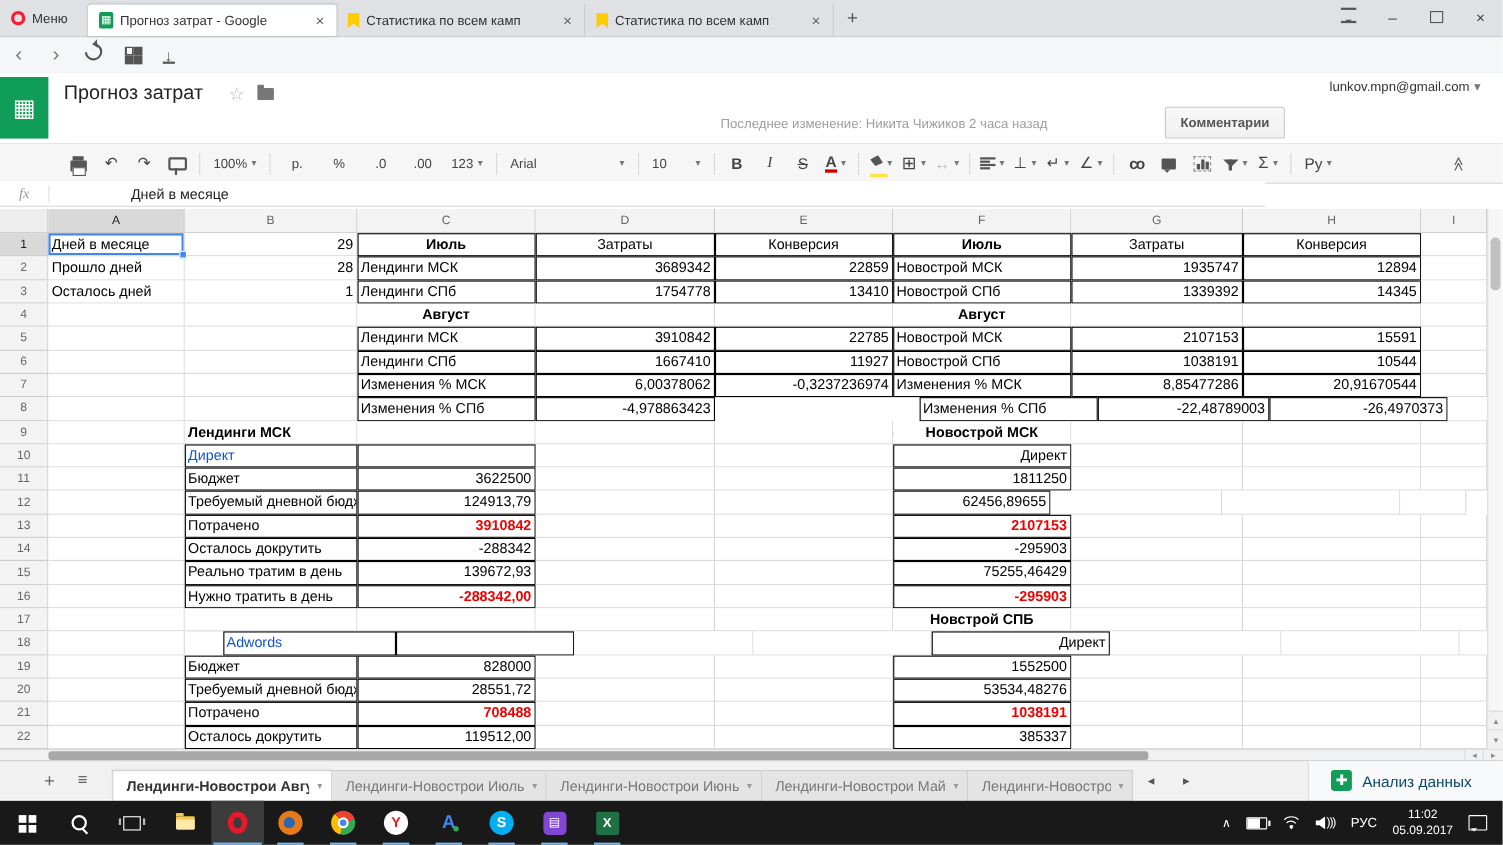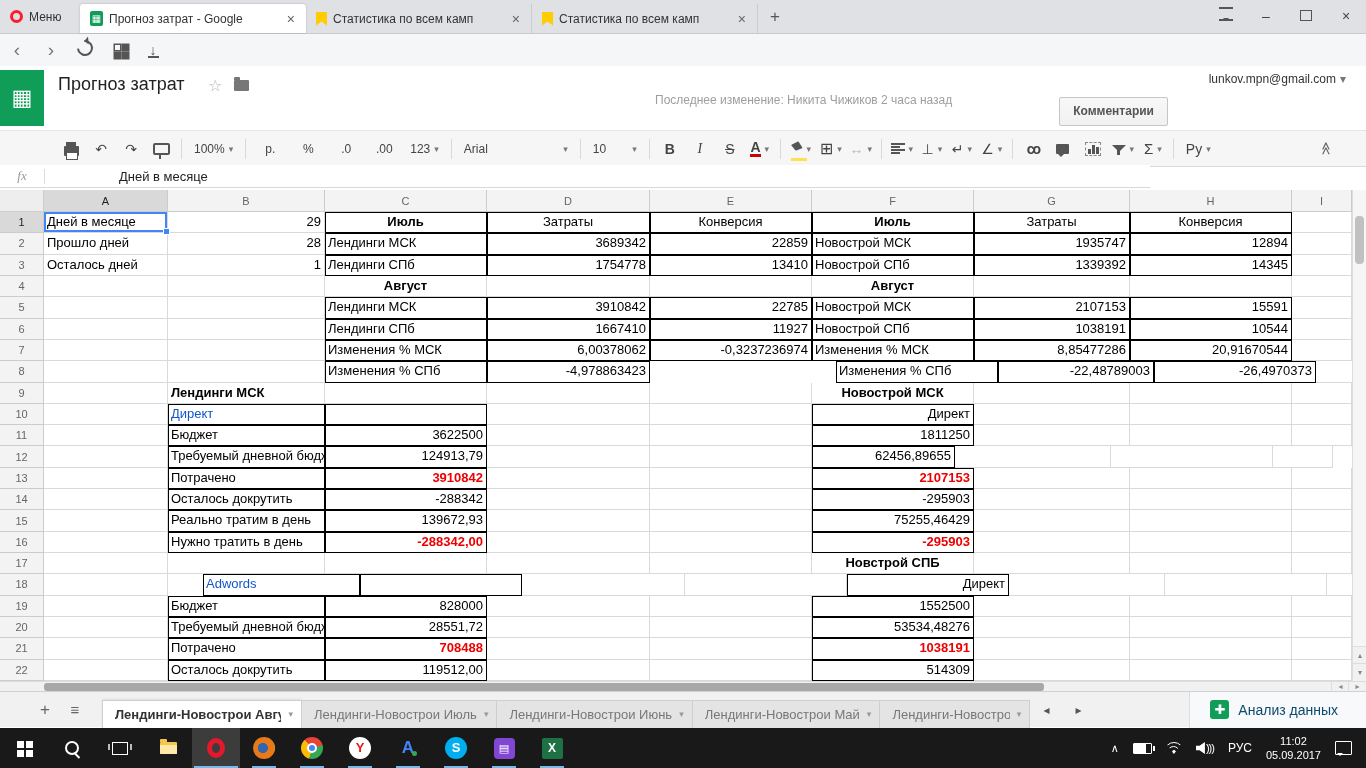--- a/index.html
+++ b/index.html
@@ -46,21 +46,21 @@
 
   
   #appheader{position:absolute;left:0;top:66px;width:1366px;height:64px;background:#fff;}
   #sheetsLogo{position:absolute;left:0;top:4px;width:44px;height:56px;background:#0f9d58;color:#fff;display:flex;align-items:center;justify-content:center;font-size:22px;}
   #docTitle{position:absolute;left:58px;top:8px;font-size:18px;color:#222;}
   #starIc{position:absolute;left:208px;top:10px;font-size:16px;color:#b5b5b5;cursor:pointer;}
   .ic-folder{position:absolute;left:234px;top:14px;width:15px;height:11px;background:#777;border-radius:1px;cursor:pointer;}
   .ic-folder::before{content:"";position:absolute;left:0;top:-3px;width:6px;height:3px;background:#777;border-radius:1px 1px 0 0;}
   #menubar{position:absolute;left:58px;top:38px;display:flex;gap:19px;}
   .menu-item{font-size:13px;color:#2b2b2b;cursor:pointer;}
-  #lastEdit{position:absolute;left:655px;top:27px;font-size:12px;color:#9e9e9e;cursor:pointer;white-space:nowrap;}
+  #lastEdit{position:absolute;left:655px;top:39px;font-size:12px;color:#9e9e9e;cursor:pointer;white-space:nowrap;}
   #account{position:absolute;right:20px;top:6px;font-size:12px;color:#333;cursor:pointer;}
   #account .dd{color:#777;margin-left:4px;}
   #commentsBtn{position:absolute;right:198px;top:31px;height:27px;padding:0 13px;background:linear-gradient(#f8f8f8,#f1f1f1);border:1px solid #c6c6c6;border-radius:2px;font-size:12px;font-weight:bold;color:#555;line-height:27px;cursor:pointer;}
   #shareBtn{position:absolute;right:46px;top:31px;height:29px;padding:0 14px 0 32px;background:#4d90fe;border:1px solid #3079ed;border-radius:2px;font-size:12px;font-weight:bold;color:#fff;line-height:29px;cursor:pointer;}
   .ic-person{position:absolute;left:11px;top:8px;width:12px;height:12px;}
   .ic-person::before{content:"";position:absolute;left:3px;top:0;width:6px;height:6px;border-radius:50%;background:#fff;}
   .ic-person::after{content:"";position:absolute;left:0;top:7px;width:12px;height:6px;border-radius:6px 6px 0 0;background:#fff;}
 
   
   #toolbar{position:absolute;left:0;top:130px;width:1366px;height:37px;background:#f6f6f6;border-top:1px solid #e5e5e5;border-bottom:1px solid #d9d9d9;display:flex;align-items:center;padding-left:56px;box-sizing:border-box;color:#444;}
@@ -608,21 +608,21 @@
       <div class="cell" style="width: 162px;"></div>
       <div class="cell" style="width: 60px;"></div>
     </div>
     <div class="grow">
       <div class="rnum">22</div>
       <div class="cell" style="width: 124px;"></div>
       <div class="cell bx" style="width: 157px;">Осталось докрутить</div>
       <div class="cell ar bx" style="width: 162px;">119512,00</div>
       <div class="cell" style="width: 163px;"></div>
       <div class="cell" style="width: 162px;"></div>
-      <div class="cell ar bx" style="width: 162px;">514309</div>
+      <div class="cell ar bx" style="width: 162px;">385337</div>
       <div class="cell" style="width: 156px;"></div>
       <div class="cell" style="width: 162px;"></div>
       <div class="cell" style="width: 60px;"></div>
     </div>
   </div>
 
 <div id="vscroll">
   <div id="vthumb"></div>
   <div class="varrow" style="bottom:17px;">▴</div>
   <div class="varrow" style="bottom:0;">▾</div>

